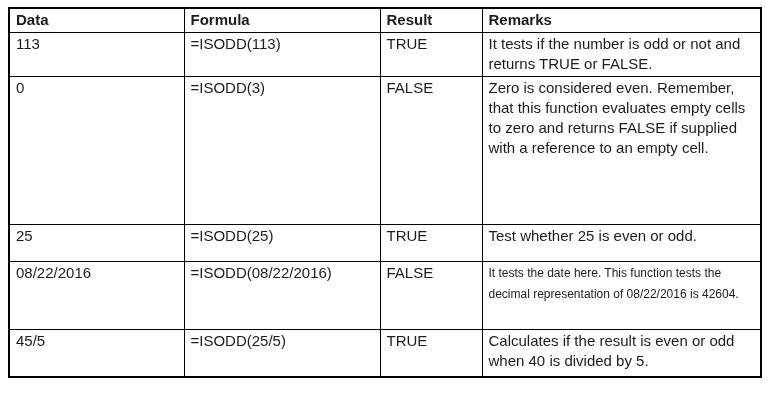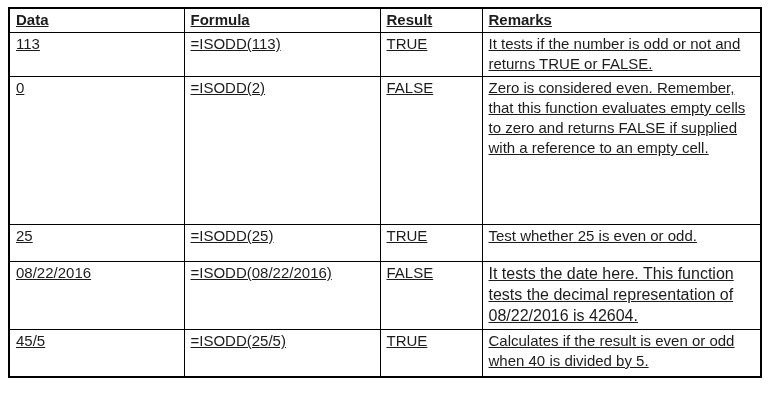--- a/index.html
+++ b/index.html
@@ -17,21 +17,20 @@
   }
   table.isodd {
     position: absolute;
     left: 8px;
     top: 7px;
     width: 752px;
     border-collapse: collapse;
     table-layout: fixed;
     border: 2px solid #000000;
     background: #ffffff;
-    text-decoration: underline;
   }
   col.c-data    { width: 175px; }
   col.c-formula { width: 196px; }
   col.c-result  { width: 102px; }
   col.c-remarks { width: 279px; }
   th, td {
     border: 1px solid #000000;
     vertical-align: top;
     text-align: left;
     padding: 1px 6px 2px 6px;
@@ -44,21 +43,21 @@
     font-weight: bold;
   }
   tr.h-header  { height: 24px; }
   tr.h-r1      { height: 41px; padding-left: 28px; }
   tr.h-r2      { height: 48px; }
   tr.h-r3      { height: 148px; }
   tr.h-r4      { height: 37px; margin-top: 12px; }
   tr.h-r5      { height: 68px; }
   tr.h-r6      { height: 47px; }
   td.small-remarks {
-    font-size: 16px;
+    font-size: 12px;
     line-height: 21px;
   }
 </style>
 </head>
 <body>
 
 <table class="isodd">
   <colgroup>
     <col class="c-data">
     <col class="c-formula">
@@ -75,21 +74,21 @@
   </thead>
   <tbody>
     <tr class="h-r1">
       <td>113</td>
       <td>=ISODD(113)</td>
       <td>TRUE</td>
       <td>It tests if the number is odd or not and returns TRUE or FALSE.</td>
     </tr>
     <tr class="h-r3">
       <td>0</td>
-      <td>=ISODD(2)</td>
+      <td>=ISODD(3)</td>
       <td>FALSE</td>
       <td>Zero is considered even. Remember, that this function evaluates empty cells to zero and returns FALSE if supplied with a reference to an empty cell.</td>
     </tr>
     <tr class="h-r4">
       <td>25</td>
       <td>=ISODD(25)</td>
       <td>TRUE</td>
       <td>Test whether 25 is even or odd.</td>
     </tr>
     <tr class="h-r5">

